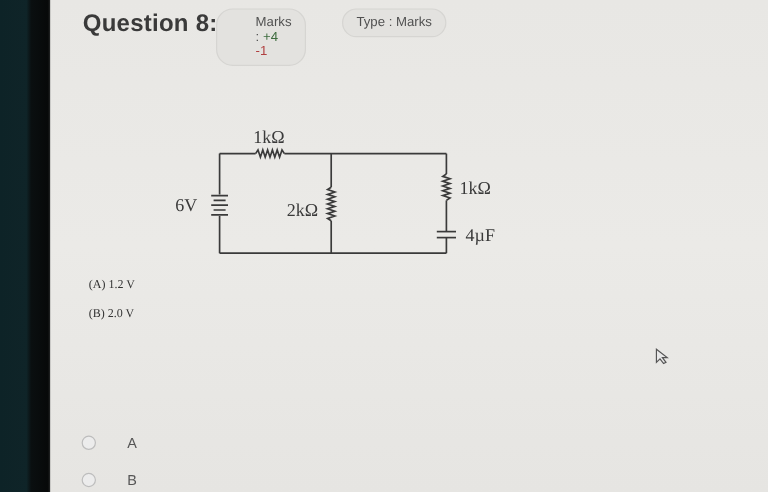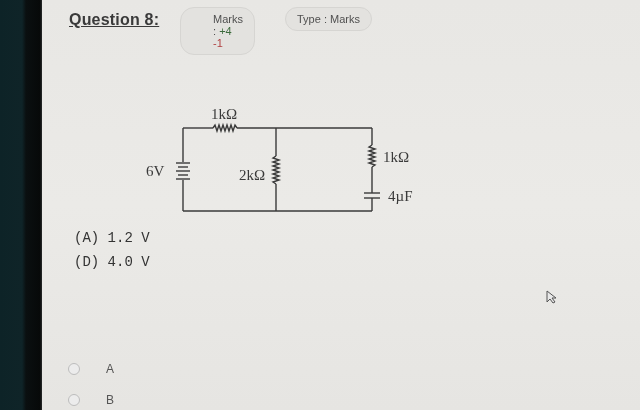--- a/index.html
+++ b/index.html
@@ -12,37 +12,37 @@
     position:absolute; left:0; top:0; width:42px; height:410px;
     background:linear-gradient(to right,#0d2327 0px,#0f2428 22px,#0a0f10 26px,#070909 40px,#2a2c2c 42px);
   }
   .screen {
     position:absolute; left:42px; top:0; width:598px; height:410px;
     background:linear-gradient(180deg,#e8e7e4 0%,#ebeae7 50%,#e6e5e2 100%);
   }
   .header {
     position:absolute; left:27px; top:6px; height:28px; display:flex; align-items:center;
   }
-  .q-title { font-size:16px; color:#3a3a3a; font-weight:bold; letter-spacing:0.2px;text-decoration:underline; }
+  .q-title { font-size:20px; color:#3a3a3a; font-weight:bold; letter-spacing:0.2px; }
   .pill {
     border:1px solid #d6d5d2; border-radius:14px; background:#e3e2df;
     font-size:11px; color:#505050; padding:5px 11px; margin-left:0;
   }
   .pill.marks { position:absolute; left:111px; top:1px;padding-left:32px; }
   .pill.type { position:absolute; left:216px; top:1px; white-space:nowrap; }
   .pos { color:#3d6b3d; }
   .neg { color:#b04040; }
   .question {
     position:absolute; left:27px; top:48px; width:440px;
     font-family:"Liberation Serif", serif; font-size:16px; line-height:18px; color:#2e2e2e;
   }
   .circuit { position:absolute; left:0; top:0; }
   .options {
     position:absolute; left:32px; top:228px;
-    font-family:Liberation Mono, monospace; font-size:14px; color:#333;
+    font-family:Liberation Serif, serif; font-size:10px; color:#333;
   }
   .opt { height:23.5px; line-height:20px; }
   .radio-row { position:absolute; left:26px; display:flex; align-items:center; }
   .radio {
     width:10px; height:10px; border-radius:50%; border:1px solid #bdbdbd; background:#ececec;
   }
   .radio-label { margin-left:26px; font-size:12px; color:#555; }
   .cursor { position:absolute; left:546px; top:290px; }
 </style>
 </head>
@@ -103,21 +103,21 @@
       <text x="211" y="119">1kΩ</text>
       <text x="146" y="176">6V</text>
       <text x="239" y="180">2kΩ</text>
       <text x="383" y="162">1kΩ</text>
       <text x="388" y="201">4µF</text>
     </g>
   </svg>
 
   <div class="options">
     <div class="opt">(A) 1.2 V</div>
-    <div class="opt">(D) 4.0 V</div>
+    <div class="opt">(B) 2.0 V</div>
   </div>
 
   <div class="radio-row" style="top:362px;">
     <span class="radio"></span>
     <span class="radio-label">A</span>
   </div>
   <div class="radio-row" style="top:393px;">
     <span class="radio"></span>
     <span class="radio-label">B</span>
   </div>

